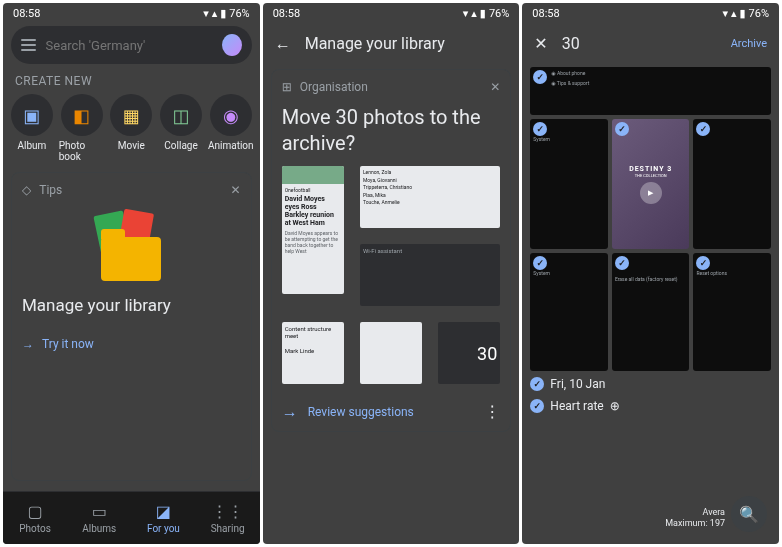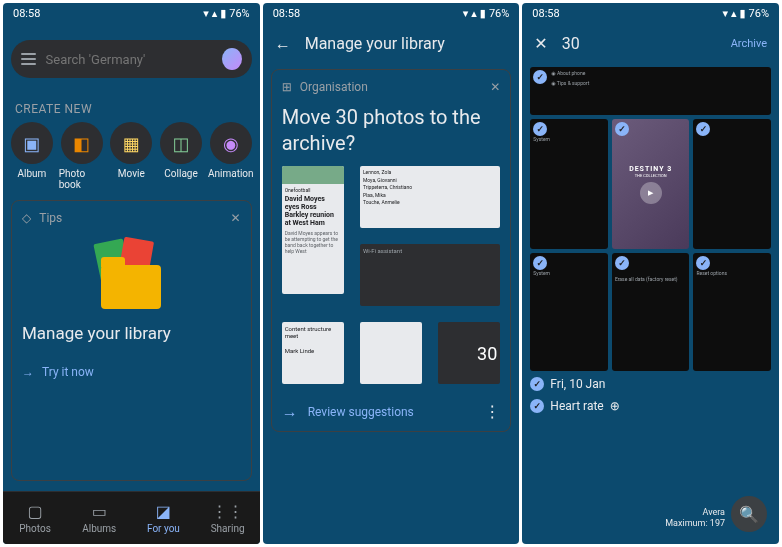--- a/index.html
+++ b/index.html
@@ -1,20 +1,20 @@
 <!DOCTYPE html>
 <html><head>
 <meta charset="utf-8">
 <style>
 *{margin:0;padding:0;box-sizing:border-box;font-family:Roboto,Arial,sans-serif}
 body{background:#fff;width:782px;height:547px;display:flex;gap:3px;padding:3px}
-.phone{flex:1;background:#0c4a6e;color:#e8eaed;border-radius:4px;overflow:hidden;display:flex;flex-direction:column;position:relative}
+.phone{flex:1;background:#404040;color:#e8eaed;border-radius:4px;overflow:hidden;display:flex;flex-direction:column;position:relative}
 .statusbar{display:flex;justify-content:space-between;align-items:center;padding:4px 10px;font-size:11px;color:#fff}
 .statusbar .right{display:flex;gap:3px;align-items:center}
-.searchbar{margin:16px 8px;background:#2d2e31;border-radius:22px;display:flex;align-items:center;padding:8px 10px;gap:10px}
+.searchbar{margin:2px 8px;background:#2d2e31;border-radius:22px;display:flex;align-items:center;padding:8px 10px;gap:10px}
 .searchbar input{background:transparent;border:none;color:#9aa0a6;font-size:13px;flex:1;outline:none}
 .avatar{width:22px;height:22px;border-radius:50%;background:linear-gradient(135deg,#8ab4f8,#c58af9)}
 .section-label{font-size:12px;color:#9aa0a6;padding:8px 12px 6px;letter-spacing:0.5px}
 .create-row{display:flex;padding:0 6px;gap:4px}
 .create-item{flex:1;display:flex;flex-direction:column;align-items:center;gap:4px}
 .create-circle{width:42px;height:42px;border-radius:50%;background:#2d2e31;display:flex;align-items:center;justify-content:center;font-size:18px}
 .create-item span{font-size:10px;color:#e8eaed}
 .tips-card{margin:10px 8px;border:1px solid #3c4043;border-radius:8px;padding:10px;flex:1;display:flex;flex-direction:column}
 .tips-header{display:flex;align-items:center;gap:8px;color:#9aa0a6;font-size:12px}
 .tips-header .spacer{flex:1}

